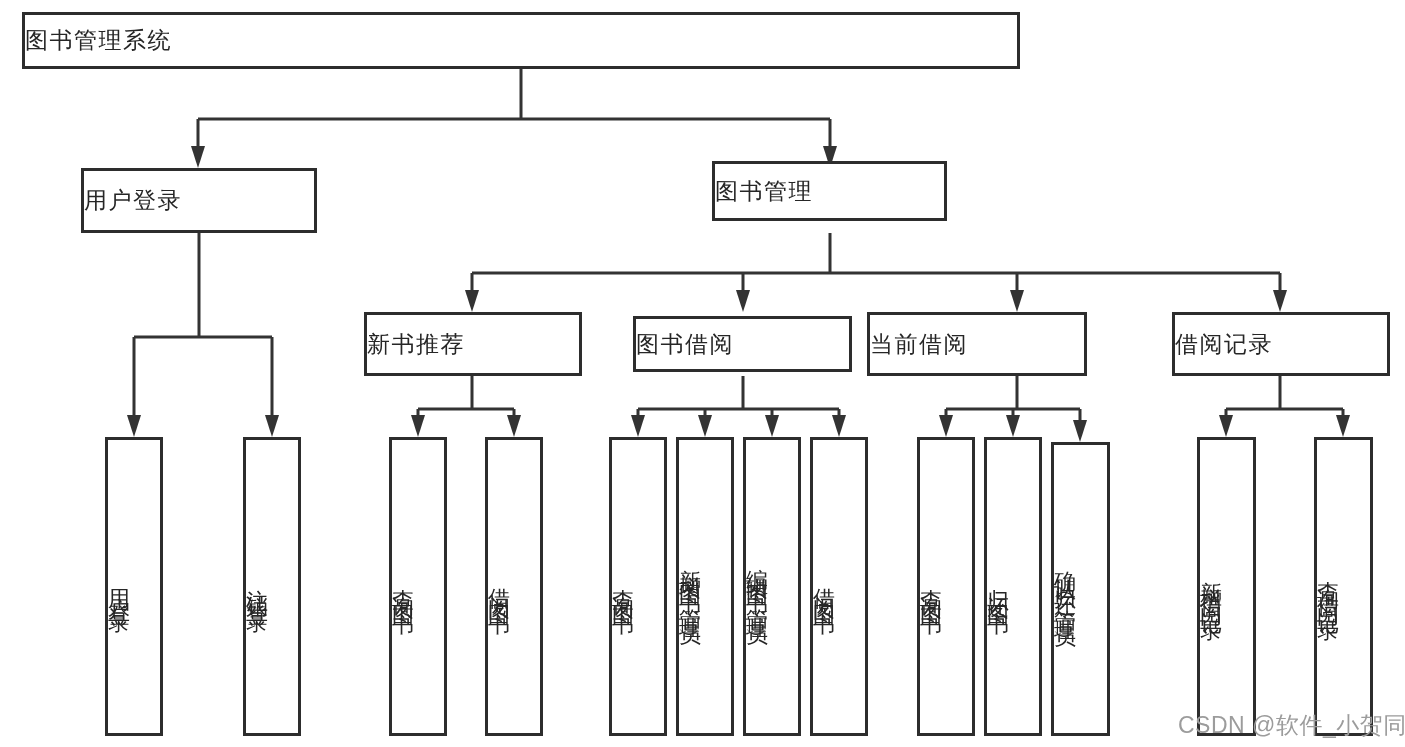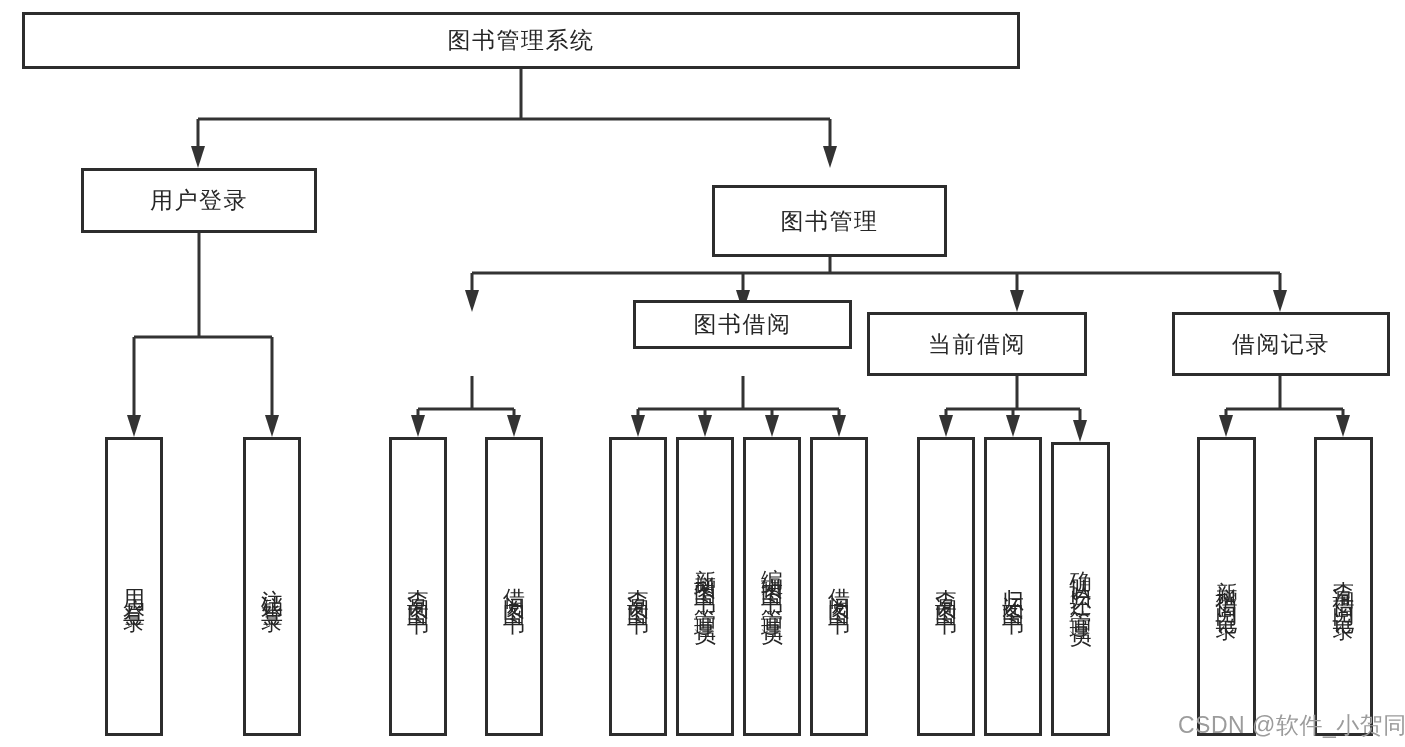--- a/index.html
+++ b/index.html
@@ -9,21 +9,21 @@
     background:#ffffff;
     font-family:"Liberation Sans","DejaVu Sans",sans-serif;
     overflow:hidden;
   }
   #wires{position:absolute;left:0;top:0;z-index:1;}
   .node{
     position:absolute;
     box-sizing:border-box;
     background:#ffffff;
     border:3px solid #2d2d2d;
-    display:flex;align-items:center;justify-content:center;
+    display:flex;align-items:center;justify-content:flex-start;
     z-index:2;
     color:#262626;
   }
   .node.h span{
     font-size:23px;letter-spacing:1.5px;white-space:nowrap;
   }
   .node.v span{
     writing-mode:vertical-rl;
     text-orientation:upright;
     font-size:22px;
@@ -80,25 +80,28 @@
     </g>
   </svg>
 
   <div class="node h" style="left:22px;top:12px;width:998px;height:57px">
     <span>图书管理系统</span>
   </div>
 
   <div class="node h" style="left:81px;top:168px;width:236px;height:65px">
     <span>用户登录</span>
   </div>
-  <div class="node h" style="left:712px;top:185px;width:235px;height:72px">
+  <div class="node h" style="left:712px;top:161px;width:235px;height:60px">
     <span>图书管理</span>
   </div>
 
-  <div class="node h" style="left:633px;top:300px;width:219px;height:49px">
+  <div class="node h" style="left:364px;top:312px;width:218px;height:64px">
+    <span>新书推荐</span>
+  </div>
+  <div class="node h" style="left:633px;top:316px;width:219px;height:56px">
     <span>图书借阅</span>
   </div>
   <div class="node h" style="left:867px;top:312px;width:220px;height:64px">
     <span>当前借阅</span>
   </div>
   <div class="node h" style="left:1172px;top:312px;width:218px;height:64px">
     <span>借阅记录</span>
   </div>
 
   <div class="node v" style="left:105px;top:437px;width:58px;height:299px">

